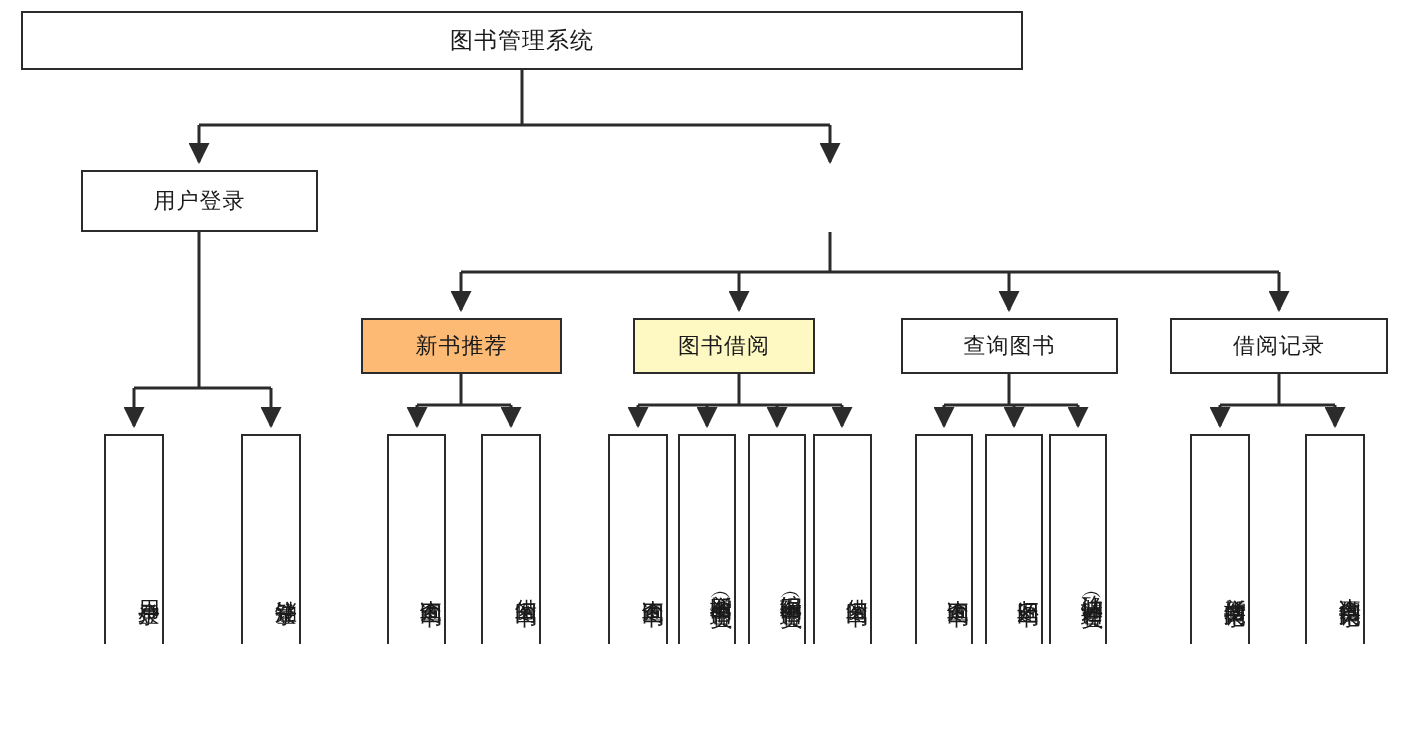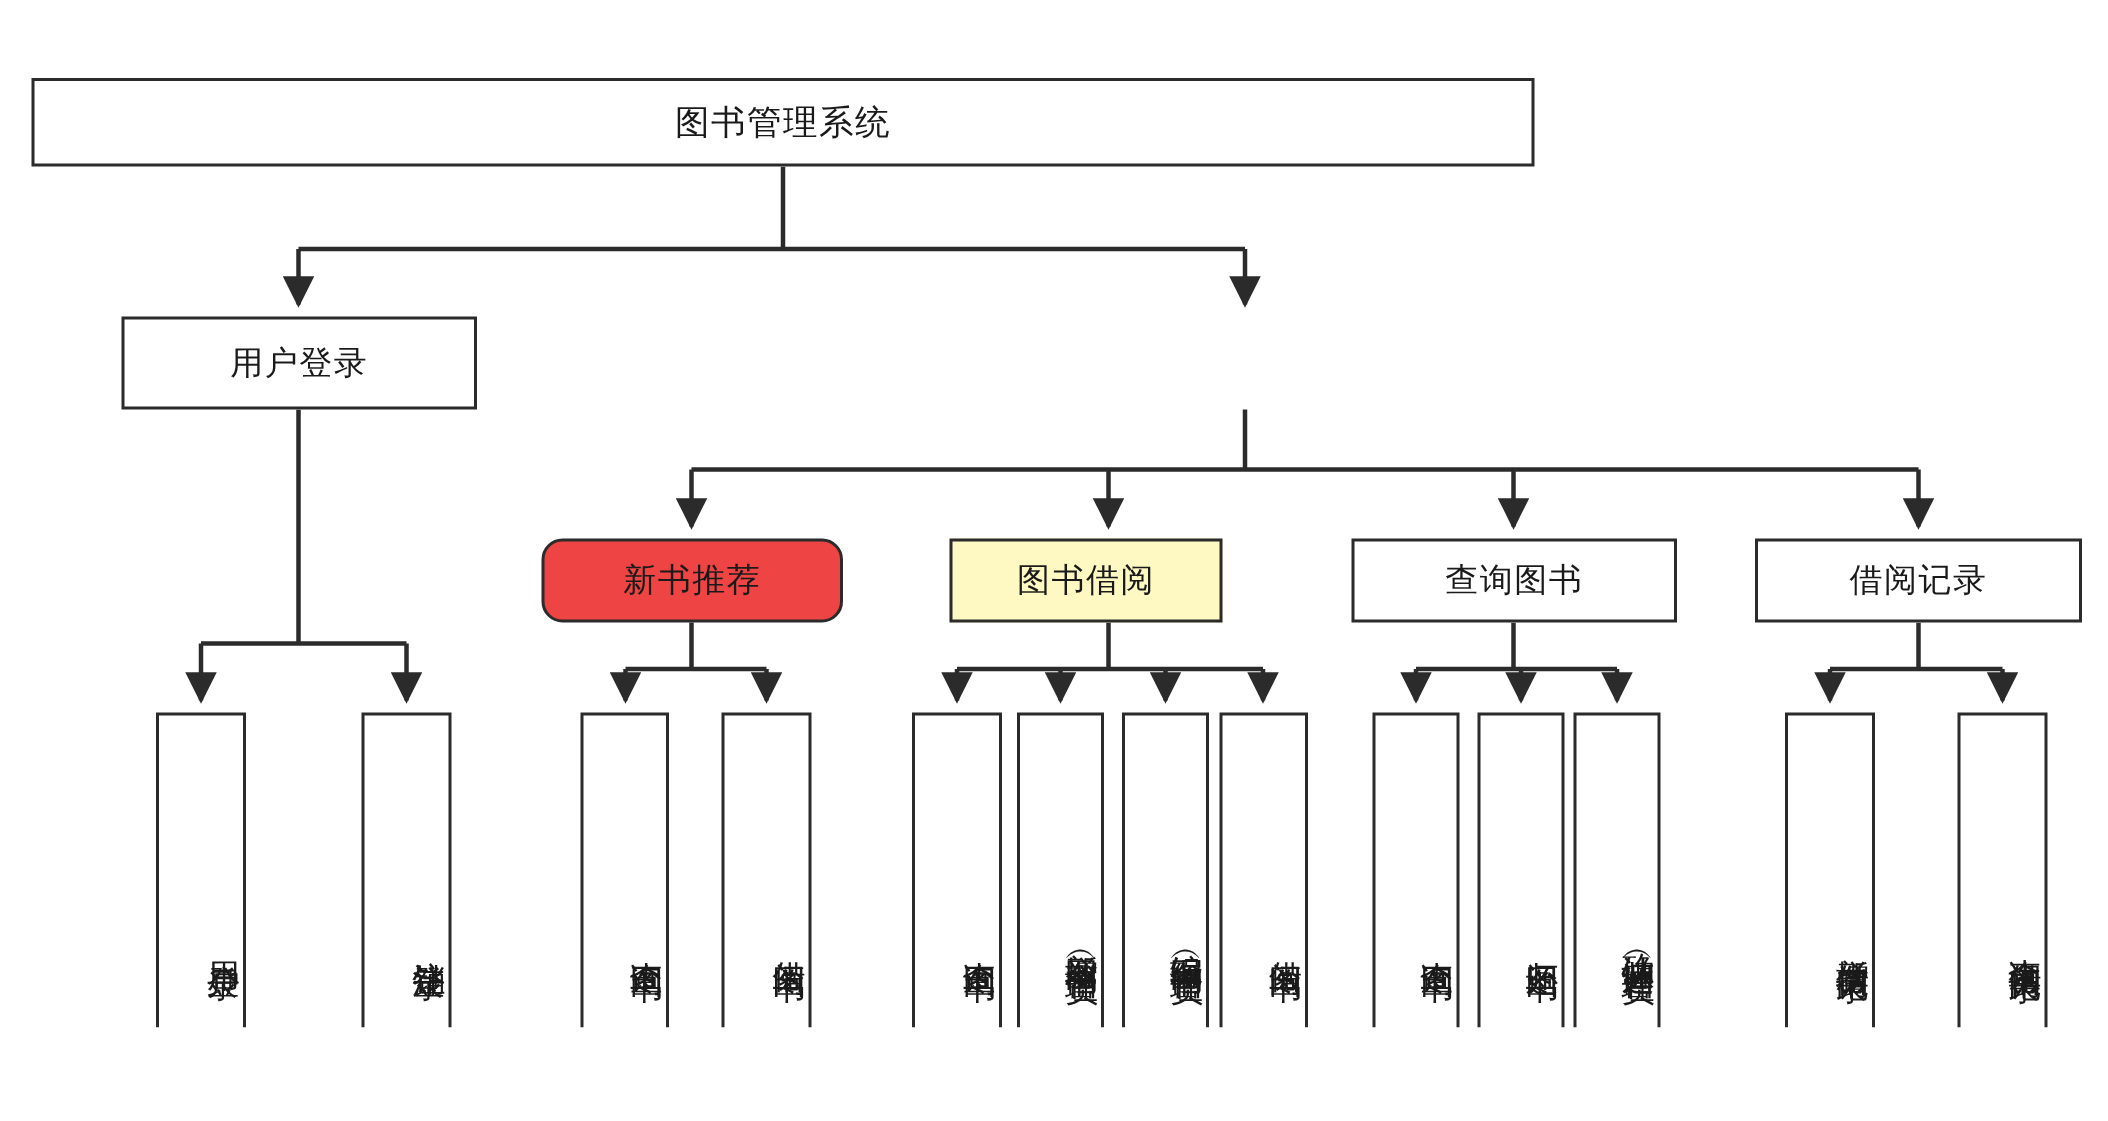--- a/index.html
+++ b/index.html
@@ -10,21 +10,20 @@
   }
   body {
     font-family: "Liberation Sans", "DejaVu Sans", sans-serif;
   }
   #diagram {
     position: relative;
     width: 1405px;
     height: 644px;
     background: #ffffff;
     overflow: hidden;
-    margin-top: 41px;
   }
   svg.connectors {
     position: absolute;
     left: 0;
     top: 0;
     width: 1405px;
     height: 747px;
     pointer-events: none;
   }
   .node {
@@ -128,21 +127,21 @@
   </svg>
 
   <div class="node horizontal root" id="node-root" style="left: 21px; top: 11px; width: 1002px; height: 59px; border-color: rgb(43, 43, 43); background: rgb(255, 255, 255); color: rgb(26, 26, 26);">
     <span>图书管理系统</span>
   </div>
 
   <div class="node horizontal" id="node-l2-0" style="left: 81px; top: 170px; width: 237px; height: 62px; border-color: rgb(43, 43, 43); background: rgb(255, 255, 255); color: rgb(26, 26, 26);">
     <span>用户登录</span>
   </div>
 
-  <div class="node horizontal" id="node-l3-0" style="left: 361px; top: 318px; width: 201px; height: 56px; border-color: rgb(43, 43, 43); background: #ef4444; color: rgb(26, 26, 26); border-radius: 14px;">
+  <div class="node horizontal" id="node-l3-0" style="left: 361px; top: 318px; width: 201px; height: 56px; border-color: rgb(43, 43, 43); background: #fdba74; color: rgb(26, 26, 26);">
     <span>新书推荐</span>
   </div>
   <div class="node horizontal" id="node-l3-1" style="left: 633px; top: 318px; width: 182px; height: 56px; border-color: rgb(43, 43, 43); background: #fef9c3; color: rgb(26, 26, 26);">
     <span>图书借阅</span>
   </div>
   <div class="node horizontal" id="node-l3-2" style="left: 901px; top: 318px; width: 217px; height: 56px; border-color: rgb(43, 43, 43); background: rgb(255, 255, 255); color: rgb(26, 26, 26);">
     <span>查询图书</span>
   </div>
   <div class="node horizontal" id="node-l3-3" style="left: 1170px; top: 318px; width: 218px; height: 56px; border-color: rgb(43, 43, 43); background: rgb(255, 255, 255); color: rgb(26, 26, 26);">
     <span>借阅记录</span>

